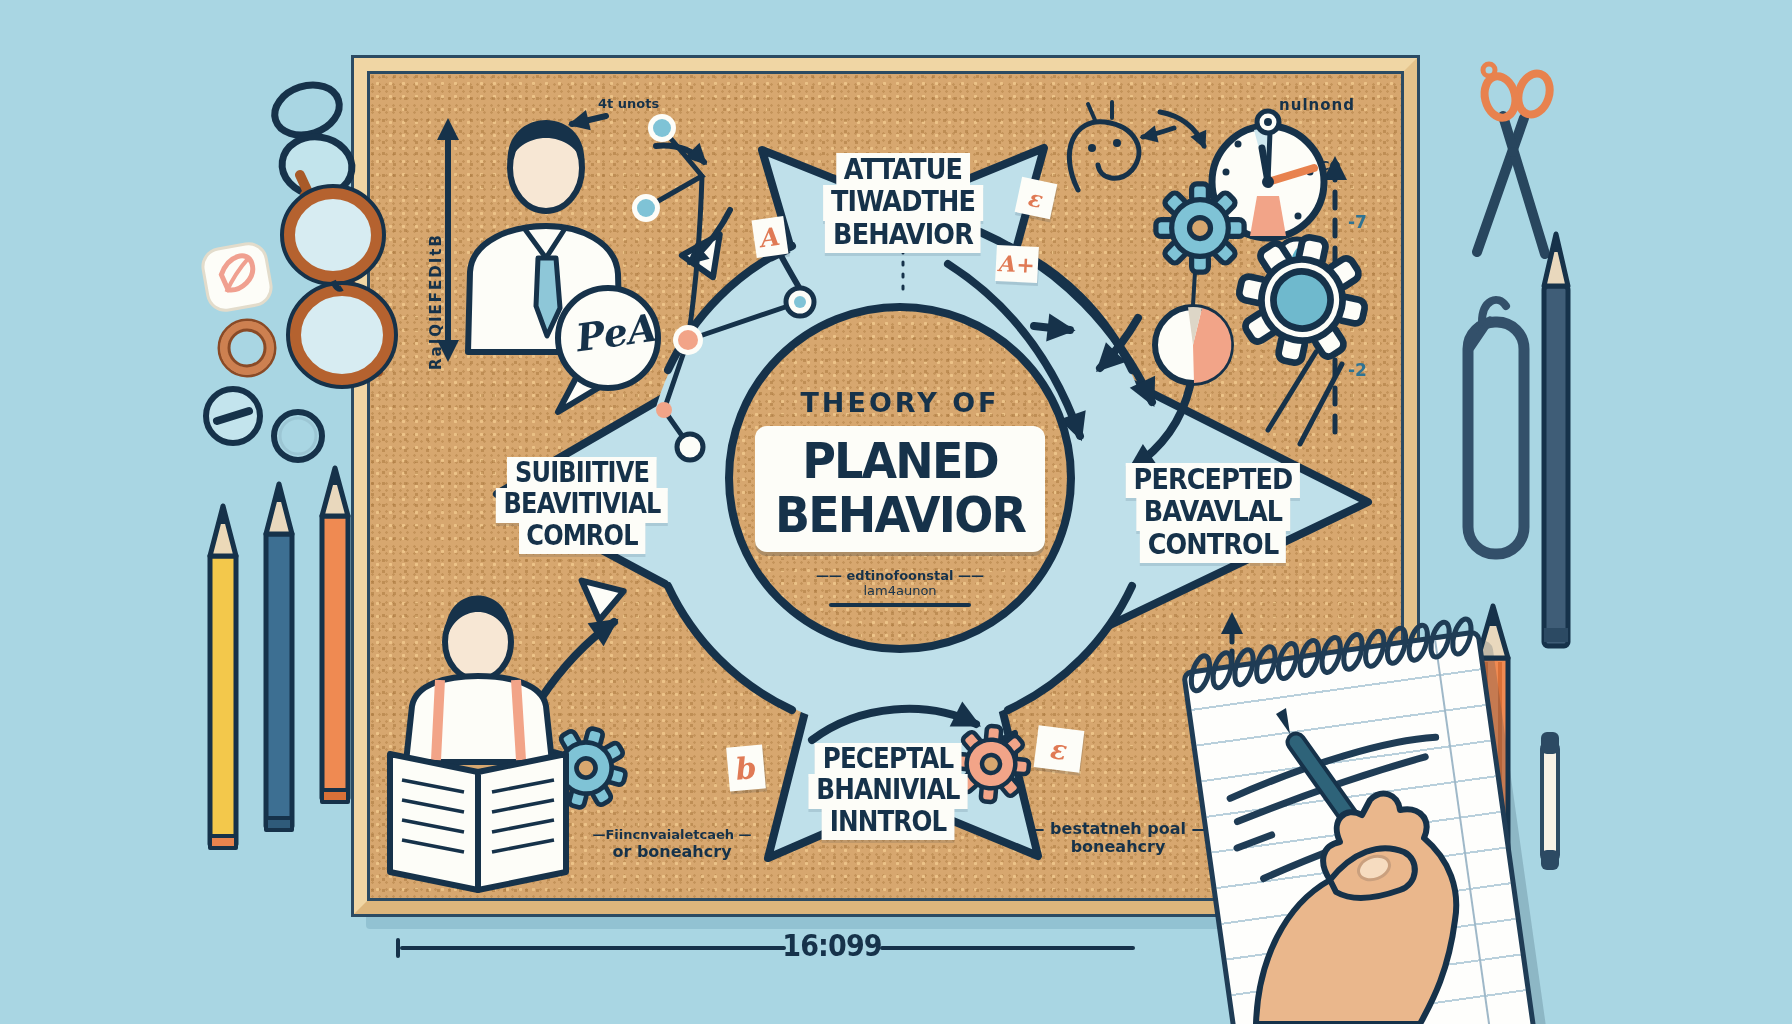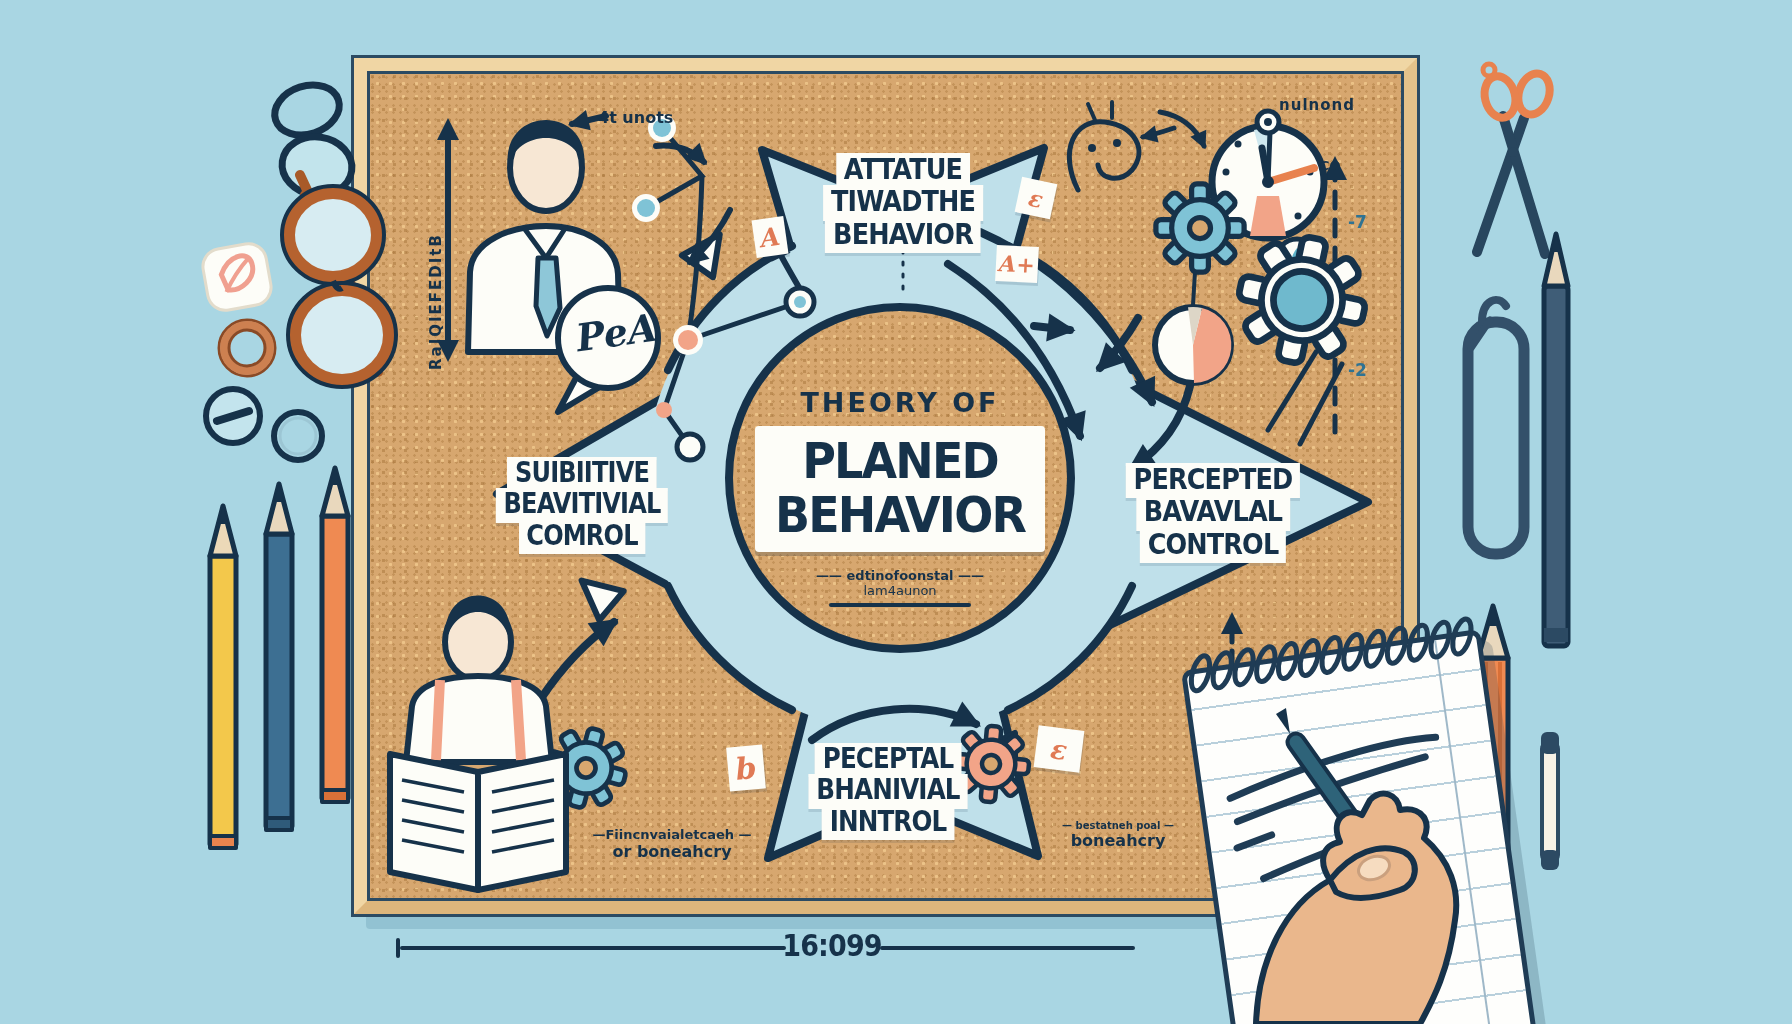--- a/index.html
+++ b/index.html
@@ -16,21 +16,21 @@
          border:13px solid #f0d6a4;border-bottom-color:#ddb67c;border-right-color:#e4c28a;
          box-sizing:border-box;box-shadow:0 0 0 3px #2b4b63, inset 0 0 0 3px #2b4b63;}
   .board-shadow{position:absolute;left:366px;top:912px;width:1044px;height:17px;z-index:0;
          background:#7fb2c4;opacity:.55;border-radius:4px;}
   .art{position:absolute;inset:0;z-index:2;}
   .overlay{position:absolute;inset:0;z-index:6;pointer-events:none;}
   .inner-circle{position:absolute;left:725px;top:303px;width:350px;height:350px;border-radius:50%;
          border:8px solid #16324a;box-sizing:border-box;z-index:3;display:flex;flex-direction:column;
          align-items:center;text-align:center;}
   .eyebrow{margin-top:76px;font-size:27px;font-weight:800;letter-spacing:3px;white-space:nowrap;}
-  .title-box{margin-top:8px;width:286px;background:#fdfdf8;border-radius:4px;padding:8px 2px 10px;
+  .title-box{margin-top:8px;width:286px;background:#fdfdf8;border-radius:12px;padding:8px 2px 10px;
          box-shadow:0 4px 0 rgba(22,50,74,.22);}
   .title-line{font-size:50px;font-weight:800;line-height:1.08;letter-spacing:-2px;transform:scaleX(.92);}
   .sub1{margin-top:16px;font-size:13px;font-weight:700;white-space:nowrap;}
   .sub2{font-size:13px;font-weight:400;}
   .sub-bar{width:142px;height:4px;background:#16324a;margin-top:5px;border-radius:2px;}
   .bnode{position:absolute;display:flex;flex-direction:column;align-items:center;font-weight:800;
          letter-spacing:-1px;z-index:4;}
   .bnode .cl{display:block;background:#fdfdf8;padding:0 9px 3px;margin-top:-3px;white-space:nowrap;
          box-shadow:0 3px 0 rgba(22,50,74,.12);line-height:1.12;}
   .lbl{position:absolute;z-index:4;font-weight:800;white-space:nowrap;}
@@ -342,40 +342,40 @@
     <span class="cl">PERCEPTED</span>
     <span class="cl">BAVAVLAL</span>
     <span class="cl">CONTROL</span>
   </div>
   <div class="bnode" style="left:888px;top:746px;font-size:28px;transform:translateX(-50%) scaleX(.88);">
     <span class="cl">PECEPTAL</span>
     <span class="cl">BHANIVIAL</span>
     <span class="cl">INNTROL</span>
   </div>
 
-  <div class="lbl" style="left:598px;top:96px;font-size:16px;margin-top:12px;">4t unots</div>
+  <div class="lbl" style="left:598px;top:96px;font-size:13px;">4t unots</div>
   <div class="lbl" style="left:427px;top:370px;font-size:15px;letter-spacing:2px;transform:rotate(-90deg);transform-origin:0 0;">RaIQIEFEDItB</div>
   <div class="lbl" style="left:576px;top:310px;font-size:38px;font-weight:700;font-family:'DejaVu Serif',serif;font-style:italic;transform:rotate(-8deg);">PeA</div>
   <div class="lbl" style="left:1317px;top:96px;font-size:15px;letter-spacing:1px;transform:translateX(-50%);text-align:right;">nulnond</div>
   <div class="lbl" style="left:1320px;top:158px;font-size:13px;">CO</div>
   <div class="lbl" style="left:1348px;top:212px;font-size:17px;color:#2f7393;">-7</div>
   <div class="lbl" style="left:1348px;top:360px;font-size:17px;color:#2f7393;">-2</div>
 
   <div class="chip" style="left:754px;top:218px;width:32px;height:38px;font-size:25px;transform:rotate(-8deg);">A</div>
   <div class="chip" style="left:996px;top:246px;width:42px;height:36px;font-size:22px;transform:rotate(3deg);">A+</div>
   <div class="chip" style="left:1018px;top:180px;width:36px;height:36px;font-size:23px;transform:rotate(12deg);">ε</div>
   <div class="chip" style="left:728px;top:746px;width:36px;height:44px;font-size:30px;transform:rotate(-5deg);">b</div>
   <div class="chip" style="left:1036px;top:728px;width:46px;height:42px;font-size:27px;transform:rotate(7deg);">ε</div>
 
   <div class="note" style="left:672px;top:828px;transform:translateX(-50%);">
     <div style="font-size:13px;">—Fiincnvaialetcaeh —</div>
     <div style="font-size:16px;">or boneahcry</div>
   </div>
   <div class="note" style="left:1118px;top:820px;transform:translateX(-50%);">
-    <div style="font-size:10px;text-align:center;">— bestatneh poal —</div>
+    <div style="font-size:16px;text-align:center;">— bestatneh poal —</div>
     <div style="font-size:16px;">boneahcry</div>
   </div>
 
   <div class="dimtick" style="left:396px;top:938px;"></div>
   <div class="dimline" style="left:400px;top:946px;width:386px;"></div>
   <div class="lbl" style="left:832px;top:928px;font-size:30px;letter-spacing:-1px;transform:translateX(-50%) scaleX(.9);">16:099</div>
   <div class="dimline" style="left:880px;top:946px;width:255px;"></div>
 
   <div class="notepad">
     <div class="margin-line"></div>

